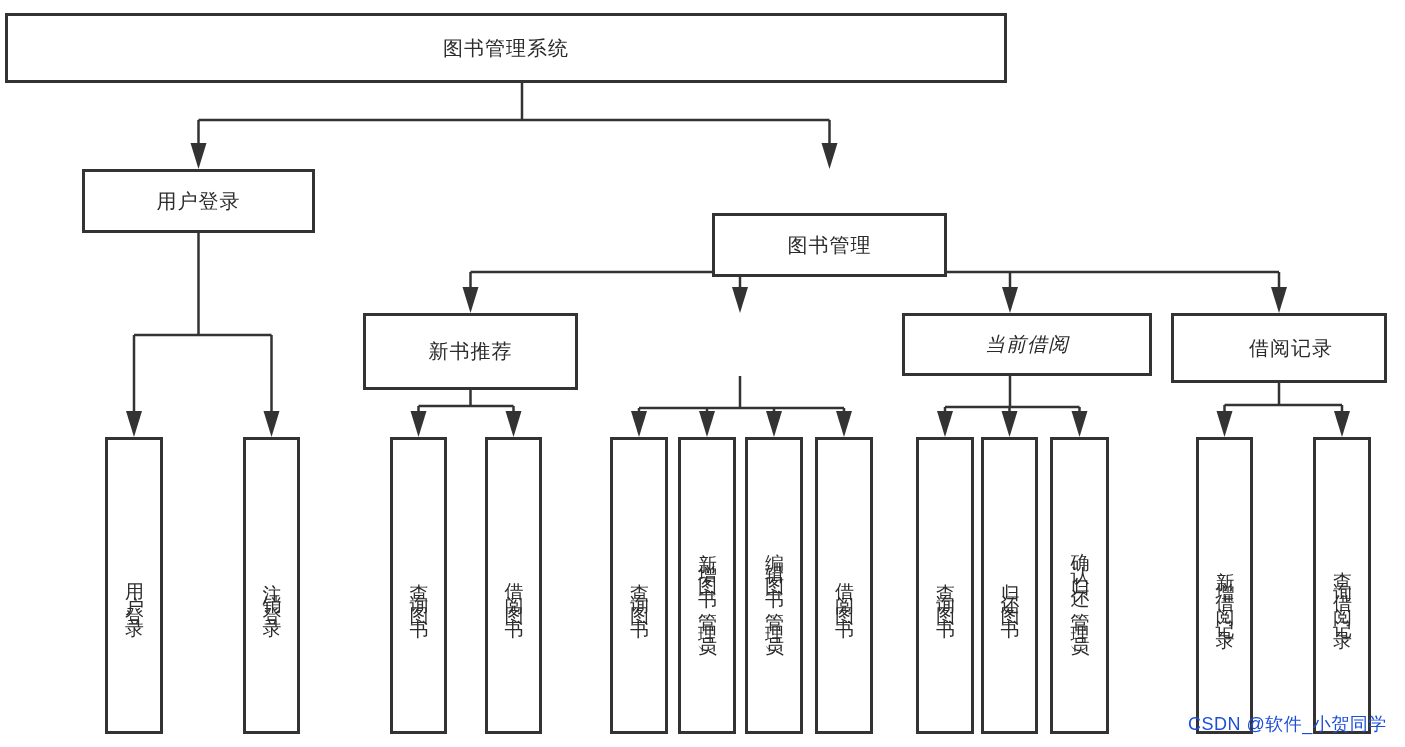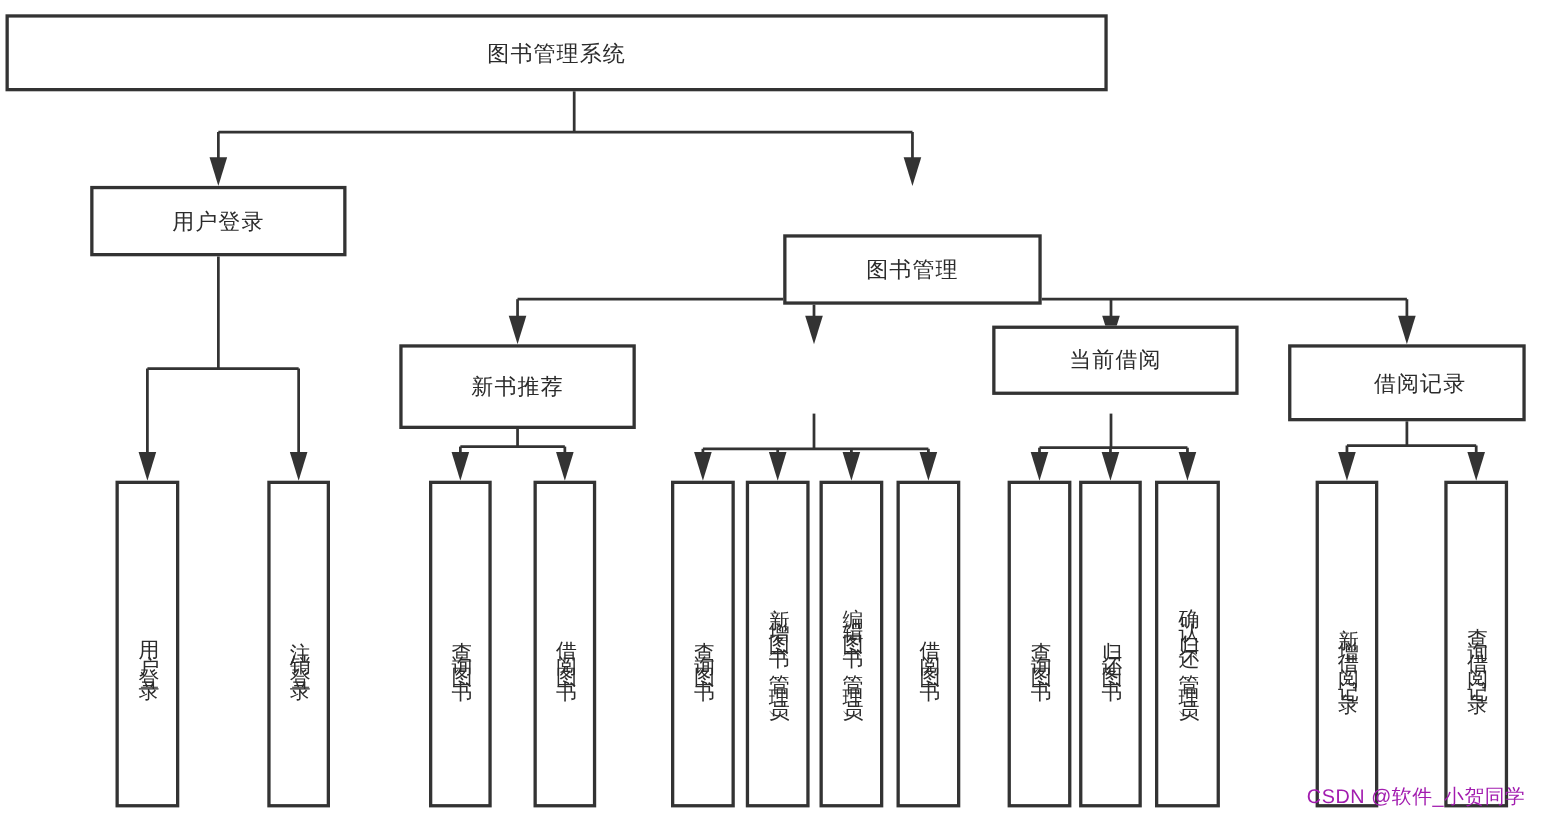--- a/index.html
+++ b/index.html
@@ -50,42 +50,42 @@
     margin-bottom: -12px;
   }
   
   .n-root   { left: 5px;  top: 13px;  width: 1002px; height: 70px; }
   
   .n-login  { left: 82px;  top: 169px; width: 233px;  height: 64px; }
   .n-mgmt   { left: 712px; top: 169px; width: 235px;  height: 64px; margin-top: 44px; }
   
   .n-newrec { left: 363px; top: 313px; width: 215px;  height: 77px; }
   .n-borrow { left: 633px; top: 313px; width: 214px;  height: 63px; }
-  .n-curr   { left: 902px; top: 296px; width: 224px;  height: 63px; }
+  .n-curr   { left: 902px; top: 313px; width: 250px;  height: 63px; font-style: italic; }
   .n-record { left: 1171px;top: 313px; width: 216px;  height: 70px; padding-left: 24px; }
   
   .l1  { left: 105px;  width: 58px; }
   .l2  { left: 243px;  width: 57px; }
   .l3  { left: 390px;  width: 57px; }
   .l4  { left: 485px;  width: 57px; }
   .l5  { left: 610px;  width: 58px; }
   .l6  { left: 678px;  width: 58px; }
   .l7  { left: 745px;  width: 58px; }
   .l8  { left: 815px;  width: 58px; }
   .l9  { left: 916px;  width: 58px; }
   .l10 { left: 981px;  width: 57px; }
   .l11 { left: 1050px; width: 59px; }
   .l12 { left: 1196px; width: 57px; }
   .l13 { left: 1313px; width: 58px; }
   .watermark {
     position: absolute;
     left: 1188px;
     top: 712px;
     font-size: 18px;
-    color: #a21caf;
+    color: #1d4ed8;
     letter-spacing: 0.5px;
     white-space: nowrap;
   }
 </style>
 </head>
 <body>
 
 <div class="canvas">
 
   <svg class="connector-layer" width="1405" height="747" viewBox="0 0 1405 747" xmlns="http://www.w3.org/2000/svg">

